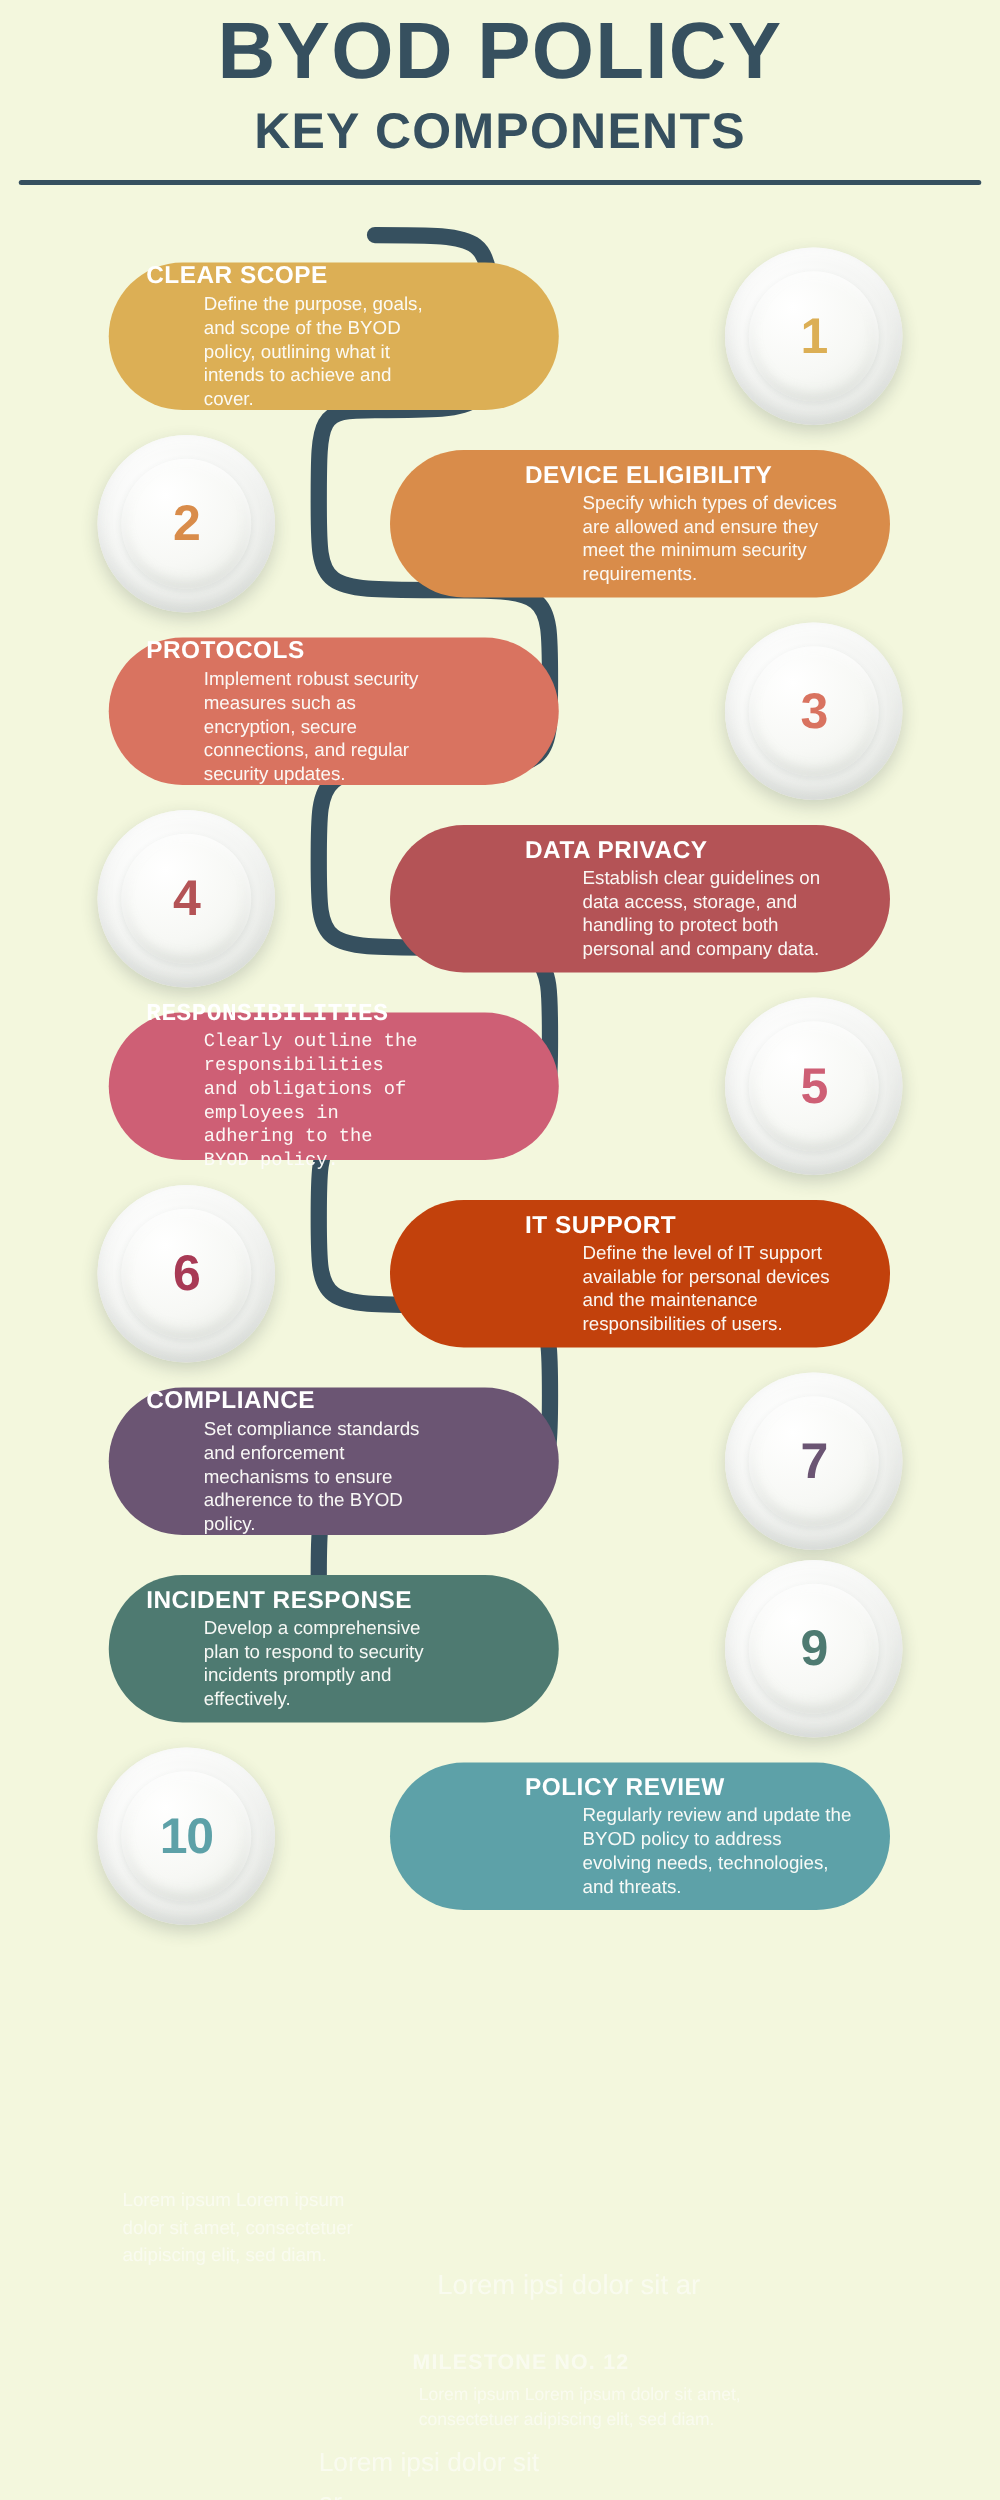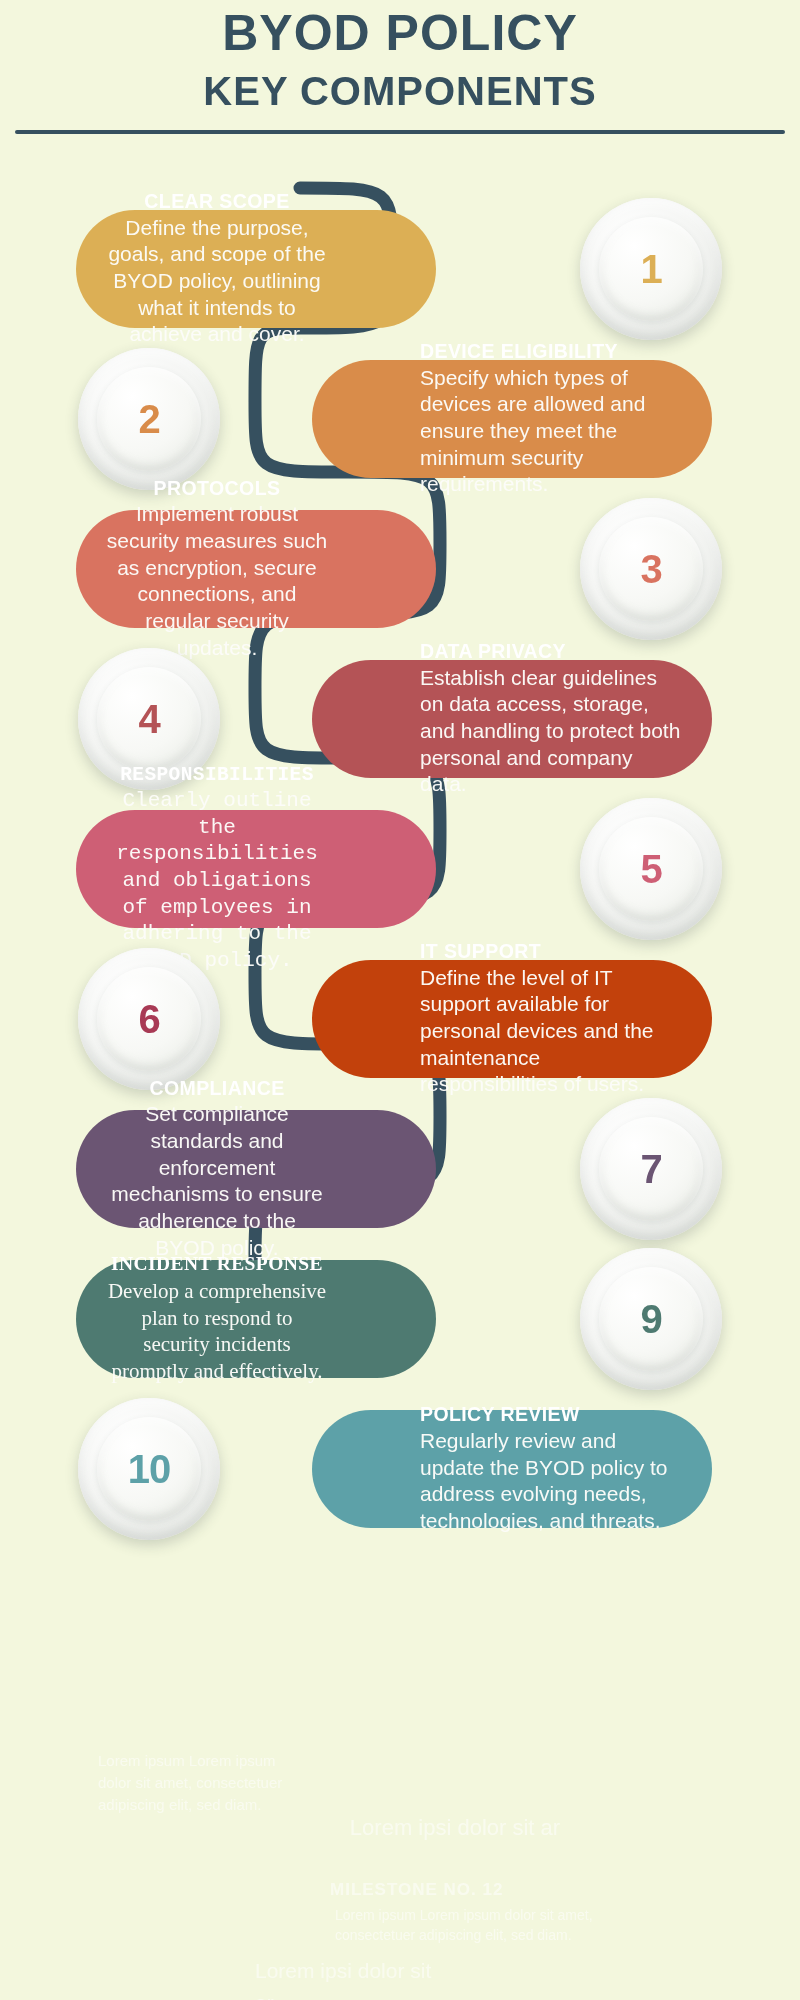--- a/index.html
+++ b/index.html
@@ -7,51 +7,51 @@
     width:800px;height:2000px;position:relative;overflow:hidden;
     background:#f3f7dd;
     font-family:"Liberation Sans",sans-serif;
     -webkit-font-smoothing:antialiased;
   }
 
   
   .header{position:absolute;left:0;top:0;width:800px;}
   .title-line{
     text-align:center;color:#36505f;font-weight:bold;
-    font-size:50px;letter-spacing:1px;line-height:1.02;
+    font-size:64px;letter-spacing:1px;line-height:1.02;
   }
   .title-line.l1{margin-top:8px;}
   .title-line.l2{margin-top:12px;font-size:40px;}
   .title-rule{
     margin:18px auto 0 auto;width:770px;height:4px;background:#36505f;border-radius:2px;
   }
 
   
   .spine{position:absolute;left:0;top:140px;width:800px;height:1540px;pointer-events:none;}
 
   
   .steps{position:absolute;left:0;top:200px;width:800px;}
   .step{
     position:relative;height:128px;margin-bottom:22px;
   }
   .pill{
     position:absolute;top:10px;height:118px;border-radius:59px;
     box-sizing:border-box;display:flex;align-items:center;
   }
-  .step.left .pill{left:76px;width:360px;padding:0 108px 0 30px;text-align:center;}
+  .step.left .pill{left:87px;width:360px;padding:0 108px 0 30px;}
   .step.right .pill{right:88px;width:400px;padding:0 30px 0 108px;justify-content:flex-start;}
 
   .txt{display:block;width:100%;}
   .step.right .txt{text-align:left;}
   .s-title{
     color:#ffffff;font-weight:bold;font-size:19.5px;letter-spacing:.4px;
     line-height:1.15;margin-bottom:2px;white-space:nowrap;
   }
   .s-body{
-    color:#fdfdfa;font-size:21px;line-height:1.27;font-weight:400;opacity:.97;
+    color:#fdfdfa;font-size:15px;line-height:1.27;font-weight:400;opacity:.97;margin-left:46px;
   }
 
   
   .medal{
     position:absolute;top:-2px;width:142px;height:142px;border-radius:50%;
     display:flex;align-items:center;justify-content:center;
     background:
       radial-gradient(circle at 36% 30%, #ffffff 0%, #f4f5f3 48%, #dfe2dd 100%);
     box-shadow:
       0 5px 14px rgba(40,55,60,.20),
@@ -183,21 +183,21 @@
         <div class="txt">
           <div class="s-title">COMPLIANCE</div>
           <div class="s-body">Set compliance standards and enforcement mechanisms to ensure adherence to the BYOD policy.</div>
         </div>
       </div>
       <div class="medal">
         <span class="mnum" style="color: rgb(107, 85, 115);">7</span>
       </div>
     </div>
     <div class="step left">
-      <div class="pill" style="background: rgb(78, 122, 113); font-family: Liberation Serif, serif;">
+      <div class="pill" style="background: rgb(78, 122, 113);">
         <div class="txt">
           <div class="s-title">INCIDENT RESPONSE</div>
           <div class="s-body">Develop a comprehensive plan to respond to security incidents promptly and effectively.</div>
         </div>
       </div>
       <div class="medal">
         <span class="mnum" style="color: rgb(78, 122, 113);">9</span>
       </div>
     </div>
     <div class="step right">

